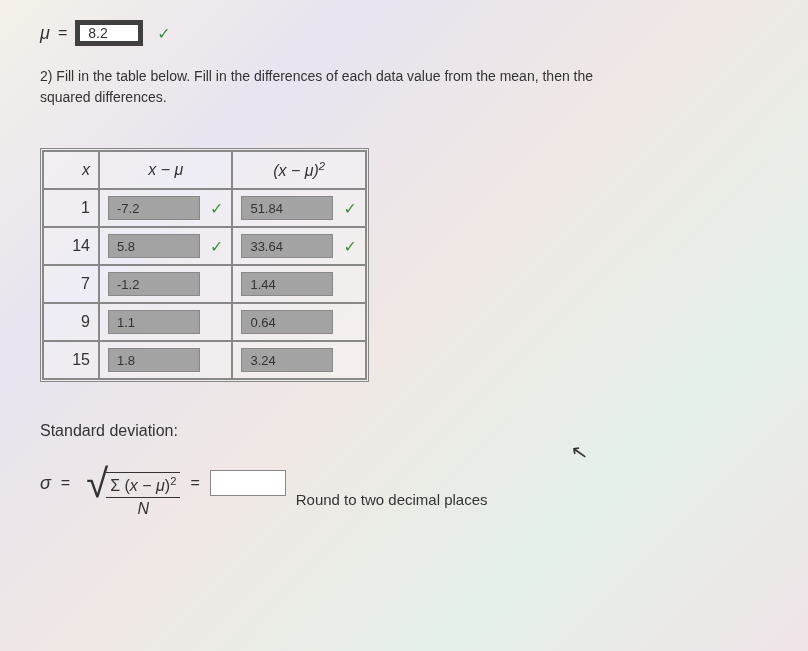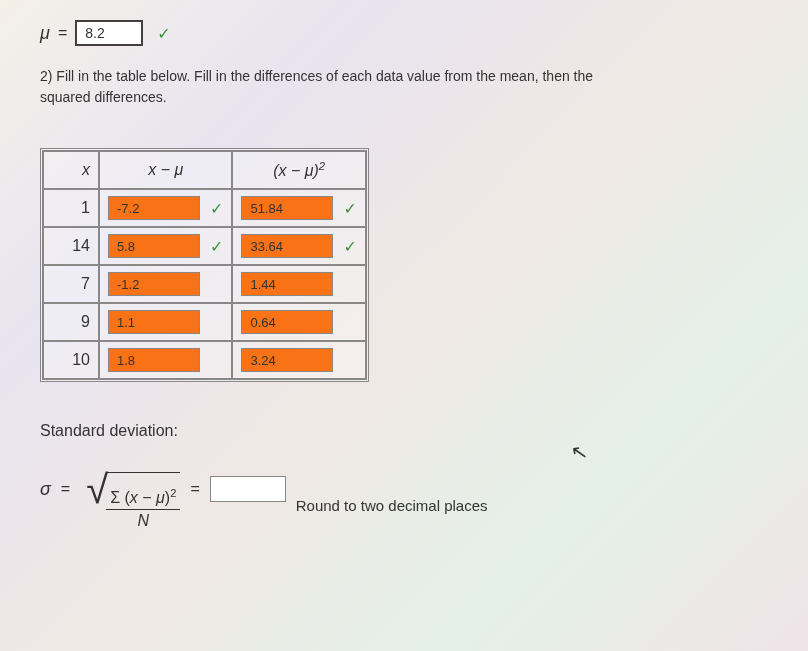--- a/index.html
+++ b/index.html
@@ -15,21 +15,21 @@
     }
     .mean-row {
       display: flex;
       align-items: center;
       gap: 8px;
       margin-bottom: 20px;
     }
     .mu-sym { font-style: italic; font-size: 18px; }
     .eq { font-size: 16px; }
     .input-box {
-      border: 2px solid #404040;
+      border: 5px solid #404040;
       background: #fff;
       padding: 7px 8px;
       min-width: 64px;
       height: 26px;
       font-size: 14px;
       display: inline-flex;
       align-items: center;
       text-align: center;
     }
     .input-mean { min-width: 68px; }
@@ -51,21 +51,21 @@
     .hdr {
       font-style: italic;
       text-align: center;
       height: 38px;
     }
     .col-x { width: 56px; text-align: right; padding-right: 12px; }
     .col-diff { width: 128px; }
     .col-sq { width: 128px; }
     .cell-input {
       border: 1px solid #888;
-      background: #f97316;
+      background: #a3a3a3;
       padding: 3px 8px;
       width: 92px;
       height: 24px;
       font-size: 13px;
       display: inline-flex;
       align-items: center;
       justify-content: flex-start;
     }
     .row-flex { display: flex; align-items: center; gap: 4px; }
     .total-lbl { font-weight: bold; padding-left: 8px; }
@@ -86,21 +86,21 @@
     }
     .frac-container {
       display: inline-flex;
       flex-direction: column;
       align-items: center;
     }
     .frac-num { padding: 0 4px 2px; border-bottom: 1.2px solid #333; }
     .frac-den { padding: 2px 4px 0; font-style: italic; }
     .vinculum {
       border-top: 1.5px solid #333;
-      padding-top: 14px;
+      padding-top: 2px;
       margin-top: 24px;
     }
     .answer-box {
       border: 1px solid #888;
       background: #fff;
       width: 76px;
       height: 26px;
       display: inline-block;
     }
     .round-txt { font-size: 15px; margin-top: 32px; }
@@ -186,21 +186,21 @@
             <span class="cell-input">1.1</span>
           </div>
         </td>
     <td class="col-sq">
           <div class="row-flex">
             <span class="cell-input">0.64</span>
           </div>
         </td>
   </tr>
   <tr>
-    <td class="col-x">10</td>
+    <td class="col-x">15</td>
     <td class="col-diff">
           <div class="row-flex">
             <span class="cell-input">1.8</span>
           </div>
         </td>
     <td class="col-sq">
           <div class="row-flex">
             <span class="cell-input">3.24</span>
           </div>
         </td>

